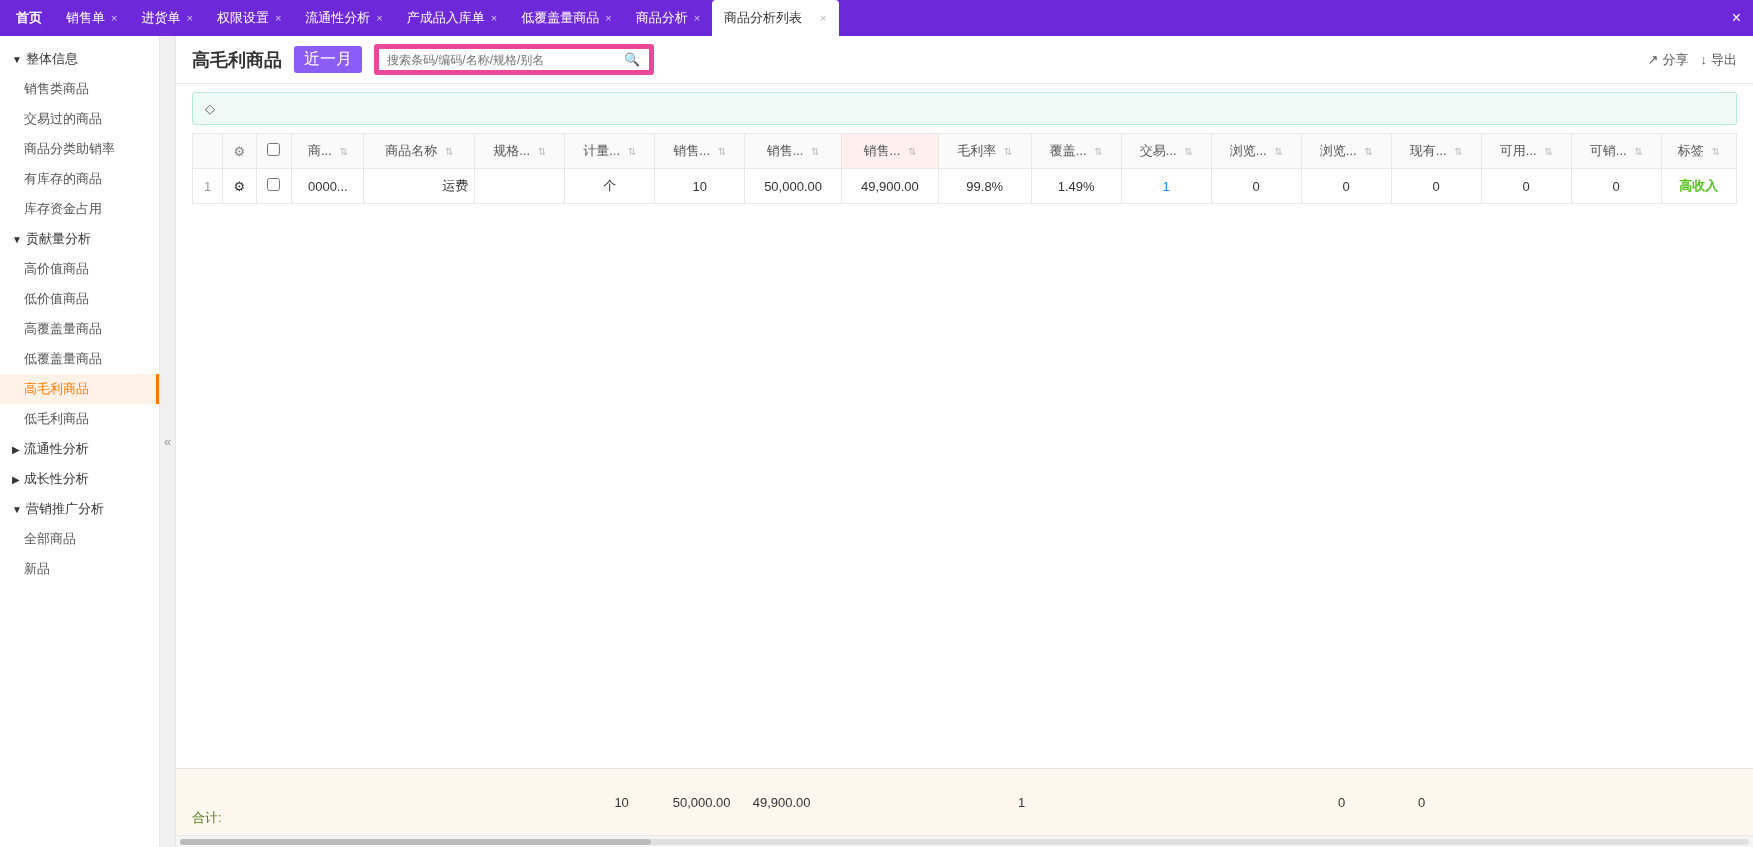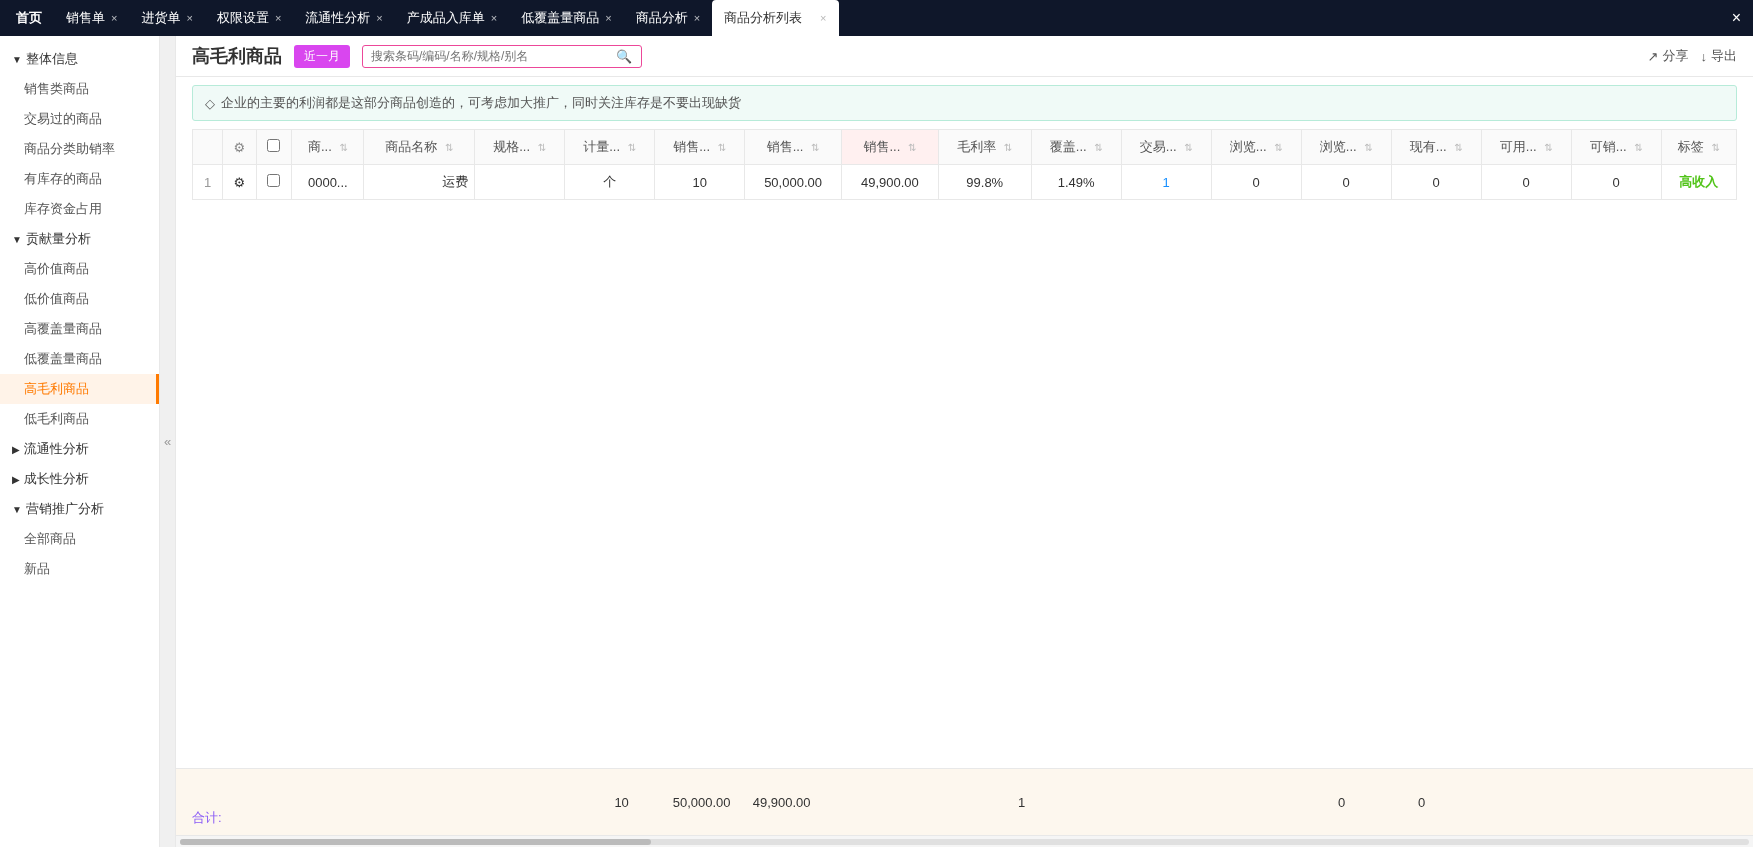--- a/index.html
+++ b/index.html
@@ -1,20 +1,20 @@
 <!DOCTYPE html>
 <html><head>
   <meta charset="utf-8">
   <style>
     * { box-sizing: border-box; margin: 0; padding: 0; font-family: "Microsoft YaHei", "SimHei", sans-serif; font-size: 13px; }
     body { background: #f5f5f5; overflow: hidden; height: 847px; width: 1753px; display: flex; flex-direction: column; }
 
     
     .top-nav {
-      background: #0f172a;
+      background: #6d28d9;
       display: flex;
       align-items: center;
       height: 36px;
       padding: 0 4px;
       flex-shrink: 0;
       color: white;
     }
     .nav-tab {
       display: flex;
       align-items: center;
@@ -113,32 +113,32 @@
       border-bottom: 1px solid #e8e8e8;
       gap: 12px;
       flex-shrink: 0;
     }
     .content-title {
       font-size: 18px;
       font-weight: bold;
       color: #333;
     }
     .filter-btn {
-      background: #d946ef;
+      background: #8b5cf6;
       color: white;
       border: none;
       border-radius: 3px;
       padding: 3px 10px;
       cursor: pointer;
-      font-size: 12px;
+      font-size: 16px;
     }
     .search-box {
       display: flex;
       align-items: center;
-      border: 1px solid #ec4899;
+      border: 5px solid #ec4899;
       border-radius: 3px;
       padding: 3px 8px;
       flex: 1;
       max-width: 280px;
     }
     .search-box input {
       border: none;
       outline: none;
       font-size: 12px;
       color: #999;
@@ -216,21 +216,21 @@
     
     .footer-bar {
       background: #fdf7ee;
       border-top: 1px solid #e8e8e8;
       padding: 8px 16px;
       display: flex;
       align-items: center;
       flex-shrink: 0;
       font-size: 13px;
     }
-    .footer-label { color: #8b5cf6; margin-right: 20px; margin-top: 32px; }
+    .footer-label { color: #4d7c0f; margin-right: 20px; margin-top: 32px; }
     .footer-values {
       display: flex;
       gap: 0;
       flex: 1;
     }
     .footer-cell {
       padding: 0 8px;
       min-width: 80px;
       text-align: center;
       color: #333;
@@ -396,21 +396,20 @@
         </div>
         <div class="action-btn">
           <span>↓</span>
           <span>导出</span>
         </div>
       </div>
     </div>
 
     <div class="info-banner">
       <span>◇</span>
-      <span>企业的主要的利润都是这部分商品创造的，可考虑加大推广，同时关注库存是不要出现缺货</span>
     </div>
 
     <div class="table-container">
       <table>
         <thead>
           <tr>
             <th style="width:30px;"></th>
             <th class="settings-cell">⚙</th>
             <th><input type="checkbox" style=""></th>
             <th>

